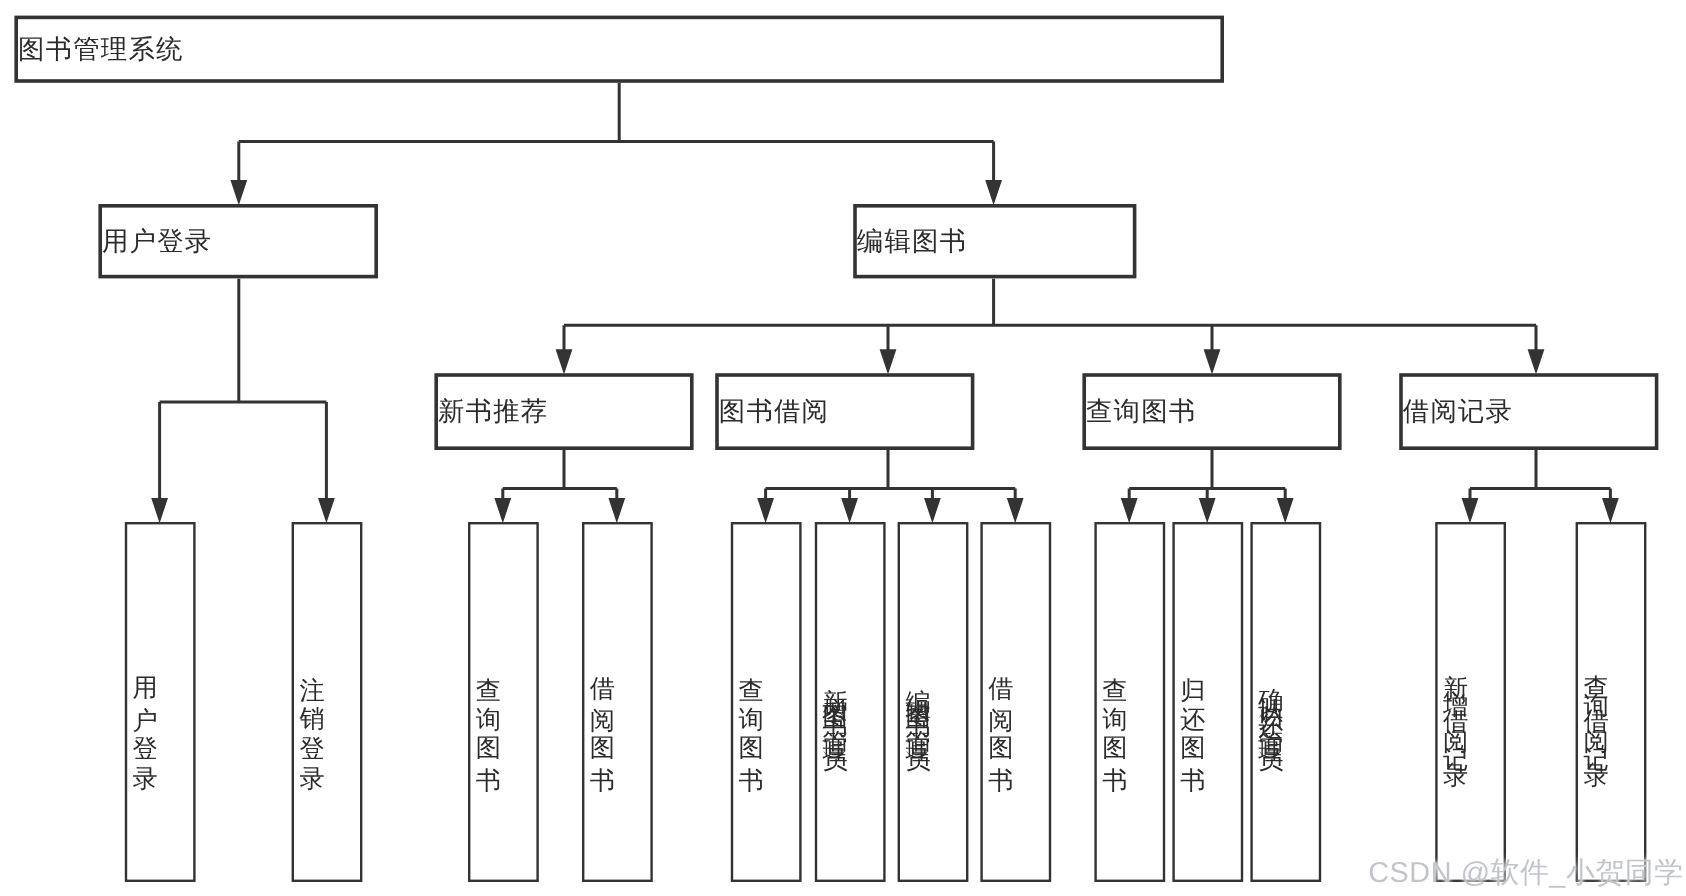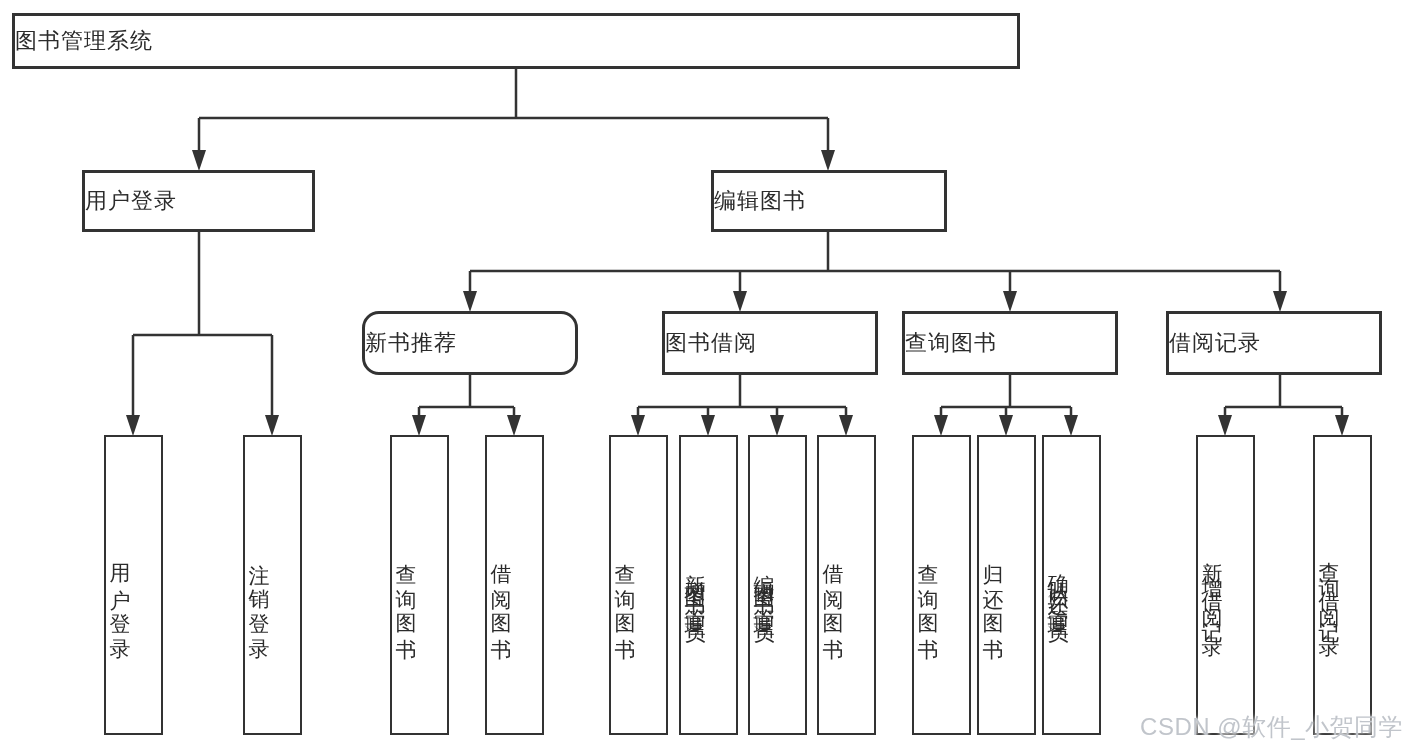--- a/index.html
+++ b/index.html
@@ -25,22 +25,22 @@
 
   
   .root  { left: 12px;  top: 13px;  width: 1008px; height: 56px; }
 
   
   .l2-a  { left: 82px;  top: 170px; width: 233px; height: 62px; }
   .l2-b  { left: 711px; top: 170px; width: 236px; height: 62px; }
 
   
   .l3    { top: 311px; width: 216px; height: 64px; }
-  .l3-1  { left: 362px; border-radius: 17px; }
-  .l3-2  { left: 662px; }
+  .l3-1  { left: 362px; }
+  .l3-2  { left: 596px; }
   .l3-3  { left: 902px; }
   .l3-4  { left: 1166px; }
 
   
   .leaf  { top: 435px; width: 59px; height: 300px; border-width: 2.5px; }
   .leaf span {
     writing-mode: vertical-rl;
     text-orientation: mixed;
     font-size: 21px;
     white-space: nowrap;

